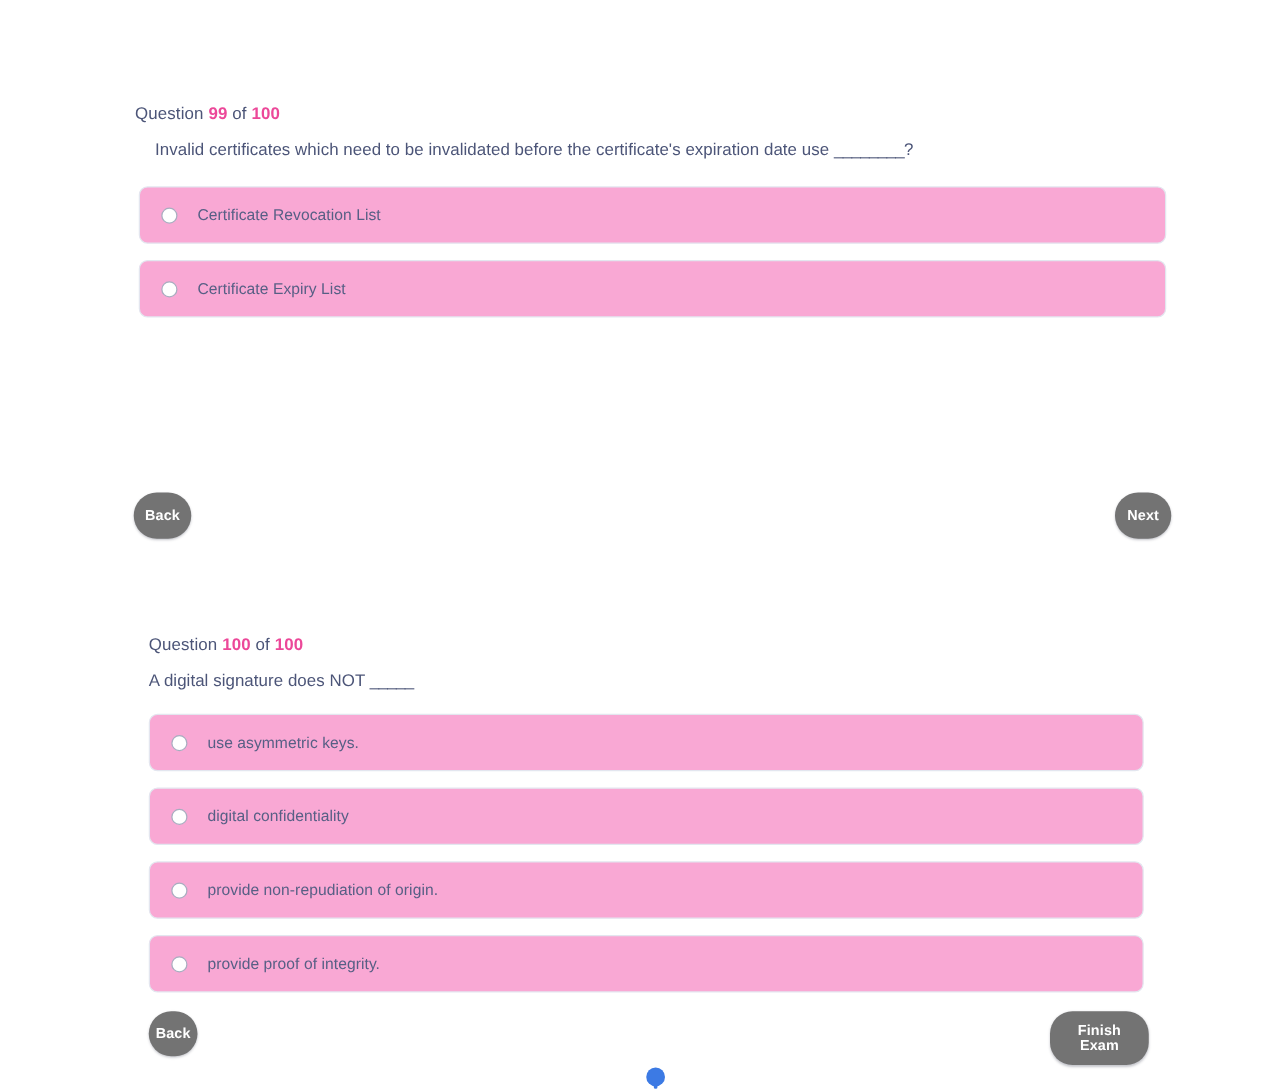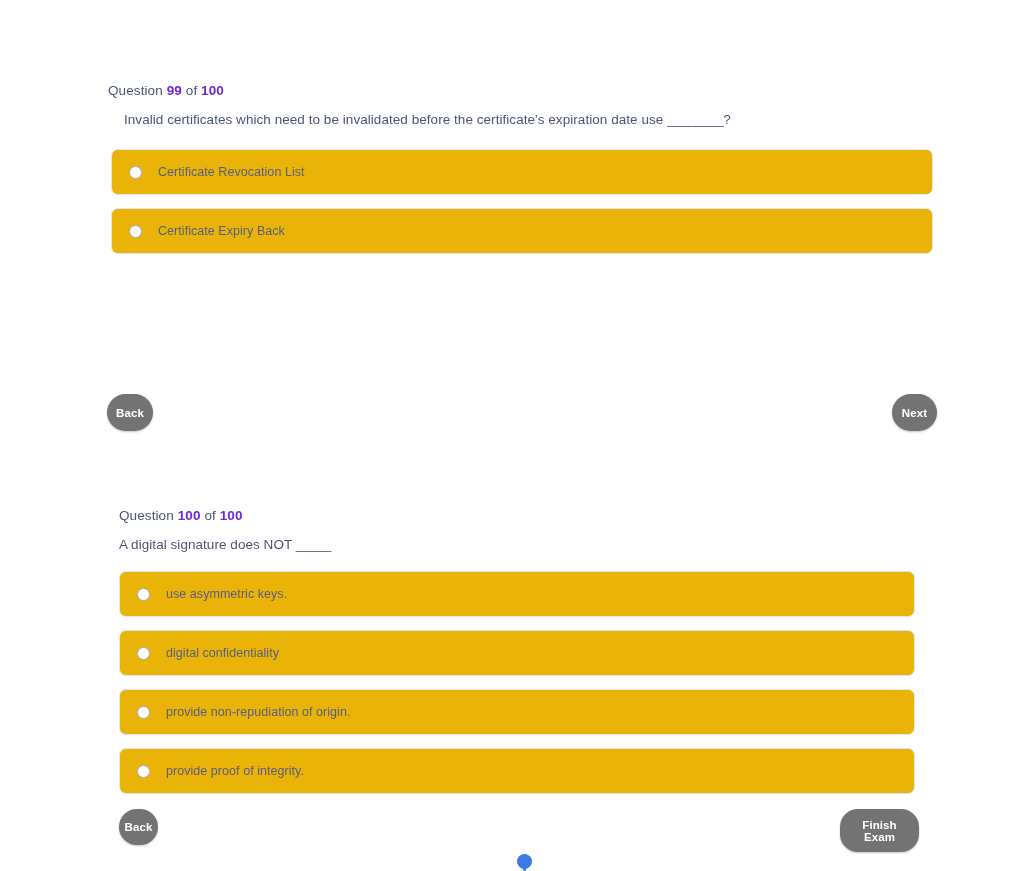--- a/index.html
+++ b/index.html
@@ -28,42 +28,42 @@
   #question-99-block { left: 0; top: 0; width: 1024px; }
   #question-100-block { left: 0; top: 425px; width: 1024px; }
 
   .question-counter {
     position: absolute;
     font-size: 13.5px;
     color: #4c5578;
     letter-spacing: 0.1px;
     white-space: nowrap;
   }
-  .question-counter .num { font-weight: bold; color: #6d28d9; }
+  .question-counter .num { font-weight: bold; color: #ec4899; }
 
   .question-text {
     position: absolute;
     font-size: 13.5px;
     color: #4c5578;
     letter-spacing: 0.05px;
     white-space: nowrap;
   }
   .blank {
     letter-spacing: -0.5px;
   }
 
   
   .options {
     position: absolute;
   }
   .option-card {
     position: relative;
     box-sizing: border-box;
     height: 46px;
-    background: #eab308;
+    background: #f9a8d4;
     border: 1px solid #e3e6ef;
     border-radius: 7px;
     margin-bottom: 13px;
     display: flex;
     align-items: center;
     cursor: pointer;
   }
   .radio {
     width: 11px;
     height: 11px;
@@ -150,21 +150,21 @@
       <span>Invalid certificates which need to be invalidated before the certificate's expiration date use </span><span class="blank">________</span><span>?</span>
     </div>
 
     <div class="options" style="left:111px; top:149px; width:822px;">
       <div class="option-card">
         <span class="radio"></span>
         <span class="option-label">Certificate Revocation List</span>
       </div>
       <div class="option-card">
         <span class="radio"></span>
-        <span class="option-label">Certificate Expiry Back</span>
+        <span class="option-label">Certificate Expiry List</span>
       </div>
     </div>
 
     <button class="nav-button" id="back-button-99">Back</button>
     <button class="nav-button" id="next-button-99">Next</button>
   </div>
 
   <div class="question-block" id="question-100-block">
 
     <div class="question-counter" style="left:119px; top:83px;">

